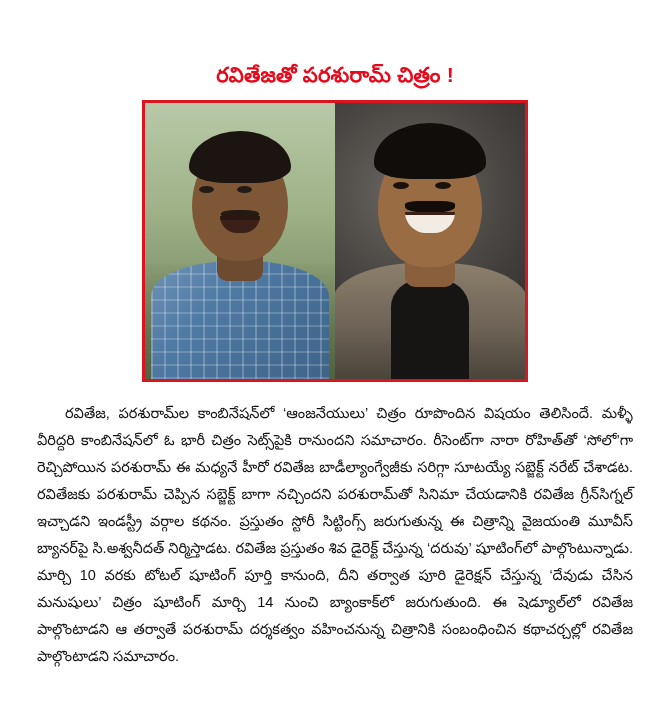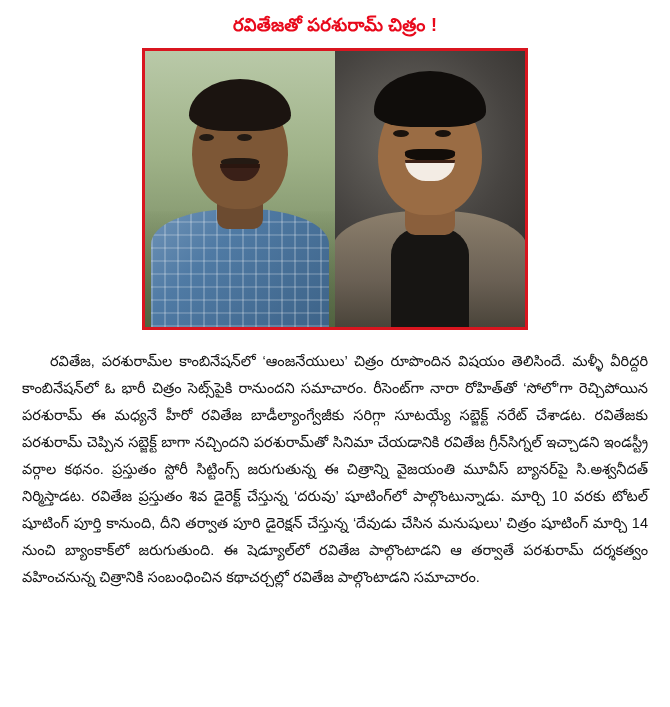--- a/index.html
+++ b/index.html
@@ -16,24 +16,25 @@
   .page {
     width: 670px;
     height: 707px;
     position: relative;
     box-sizing: border-box;
   }
   .headline {
     text-align: center;
     color: #e8091b;
     font-family: "Liberation Sans", sans-serif;
-    font-size: 18px;
+    font-size: 21px;
     font-weight: bold;
     padding-top: 15px;
     letter-spacing: 0.2px;
+    margin-top: 48px;
   }
   .photo-frame {
     width: 386px;
     height: 282px;
     margin: 8px auto 0 auto;
     border: 3px solid #d9151f;
     box-sizing: border-box;
     background: #c8c8c8;
     position: relative;
     overflow: hidden;
@@ -234,21 +235,21 @@
   .article {
     margin: 18px 22px 0 22px;
     font-family: "Liberation Sans", sans-serif;
     font-size: 14.5px;
     line-height: 27px;
     color: #111111;
     text-align: justify;
     text-justify: inter-word;
   }
   .article p {
-    margin: 0;
+    margin: 15px;
     text-indent: 28px;
   }
 </style>
 </head>
 <body>
 
 <div class="page">
 
   <div class="headline">రవితేజతో పరశురామ్ చిత్రం !</div>
 

